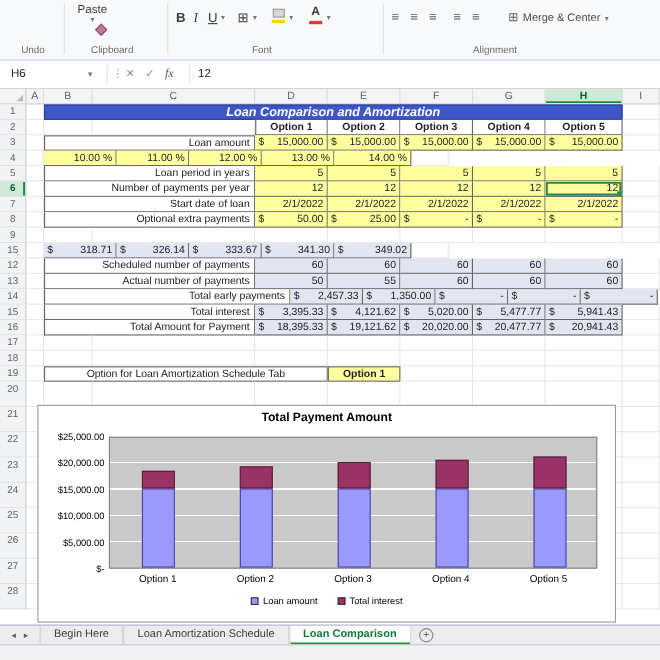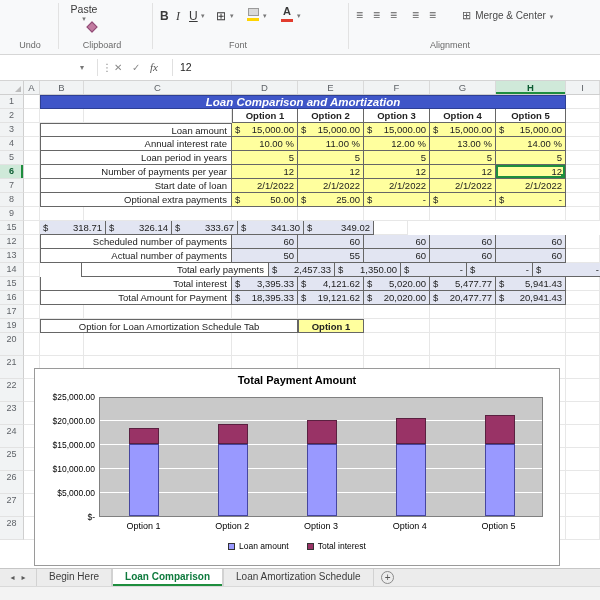--- a/index.html
+++ b/index.html
@@ -134,20 +134,21 @@
       <span class="mic">⊞</span><span>Merge &amp; Center</span><span class="dd">▾</span>
     </span>
 
     <span class="glabel" style="left:2px;width:56px">Undo</span>
     <span class="glabel" style="left:62px;width:80px">Clipboard</span>
     <span class="glabel" style="left:188px;width:100px">Font</span>
     <span class="glabel" style="left:400px;width:100px">Alignment</span>
   </div>
 
   <div class="fbar">
+    <div class="namebox">H6</div>
     <span class="nbdd">▾</span>
     <div class="fsep" style="left:97px"></div>
     <span class="fgl" style="left:102px">⋮</span>
     <span class="fgl" style="left:114px">✕</span>
     <span class="fgl" style="left:132px">✓</span>
     <span class="fxlab">fx</span>
     <div class="fsep" style="left:172px"></div>
     <div class="fval">12</div>
   </div>
 
@@ -205,21 +206,20 @@
           </div>
           <div class="c val cur" style="width: 70px;">
             <span>$</span>
             <span>15,000.00</span>
           </div>
           <div class="c g" style="width: 34px;"></div>
         </div>
         <div class="row">
           <div class="rn">4</div>
           <div class="c g" style="width: 16px;"></div>
-          <div class="c lbl" style="width: 192px;">Annual interest rate</div>
           <div class="c val num" style="width: 66px;">10.00 %</div>
           <div class="c val num" style="width: 66px;">11.00 %</div>
           <div class="c val num" style="width: 66px;">12.00 %</div>
           <div class="c val num" style="width: 66px;">13.00 %</div>
           <div class="c val num" style="width: 70px;">14.00 %</div>
           <div class="c g" style="width: 34px;"></div>
         </div>
         <div class="row">
           <div class="rn">5</div>
           <div class="c g" style="width: 16px;"></div>
@@ -334,21 +334,21 @@
           <div class="c sum num" style="width: 66px;">50</div>
           <div class="c sum num" style="width: 66px;">55</div>
           <div class="c sum num" style="width: 66px;">60</div>
           <div class="c sum num" style="width: 66px;">60</div>
           <div class="c sum num" style="width: 70px;">60</div>
           <div class="c g" style="width: 34px;"></div>
         </div>
         <div class="row">
           <div class="rn">14</div>
           <div class="c g" style="width: 16px;"></div>
-          <div class="c lbl" style="width: 188px; margin-left: 41px;">Total early payments</div>
+          <div class="c lbl" style="width: 224px;">Total early payments</div>
           <div class="c sum cur" style="width: 66px;">
             <span>$</span>
             <span>2,457.33</span>
           </div>
           <div class="c sum cur" style="width: 66px;">
             <span>$</span>
             <span>1,350.00</span>
           </div>
           <div class="c sum cur" style="width: 66px;">
             <span>$</span>
@@ -411,20 +411,32 @@
             <span>20,477.77</span>
           </div>
           <div class="c sum cur" style="width: 70px;">
             <span>$</span>
             <span>20,941.43</span>
           </div>
           <div class="c g" style="width: 34px;"></div>
         </div>
         <div class="row">
           <div class="rn">17</div>
+          <div class="c g" style="width: 16px;"></div>
+          <div class="c g" style="width: 44px;"></div>
+          <div class="c g" style="width: 148px;"></div>
+          <div class="c g" style="width: 66px;"></div>
+          <div class="c g" style="width: 66px;"></div>
+          <div class="c g" style="width: 66px;"></div>
+          <div class="c g" style="width: 66px;"></div>
+          <div class="c g" style="width: 70px;"></div>
+          <div class="c g" style="width: 34px;"></div>
+        </div>
+        <div class="row">
+          <div class="rn">18</div>
           <div class="c g" style="width: 16px;"></div>
           <div class="c g" style="width: 44px;"></div>
           <div class="c g" style="width: 148px;"></div>
           <div class="c g" style="width: 66px;"></div>
           <div class="c g" style="width: 66px;"></div>
           <div class="c g" style="width: 66px;"></div>
           <div class="c g" style="width: 66px;"></div>
           <div class="c g" style="width: 70px;"></div>
           <div class="c g" style="width: 34px;"></div>
         </div>
@@ -586,22 +598,22 @@
       </div>
   </div>
 
   <div class="tabbar">
     <div class="tnav">
       <span>◂</span>
       <span>▸</span>
     </div>
     <div class="tabs" id="tabs">
         <div class="tab">Begin Here</div>
+        <div class="tab">Loan Amortization Schedule</div>
         <div class="tab active">Loan Comparison</div>
-        <div class="tab">Loan Amortization Schedule</div>
       </div>
     <div class="addtab">
       <span class="plus">+</span>
     </div>
   </div>
 
   <div class="status"></div>
 </div>
 
 </body></html>

